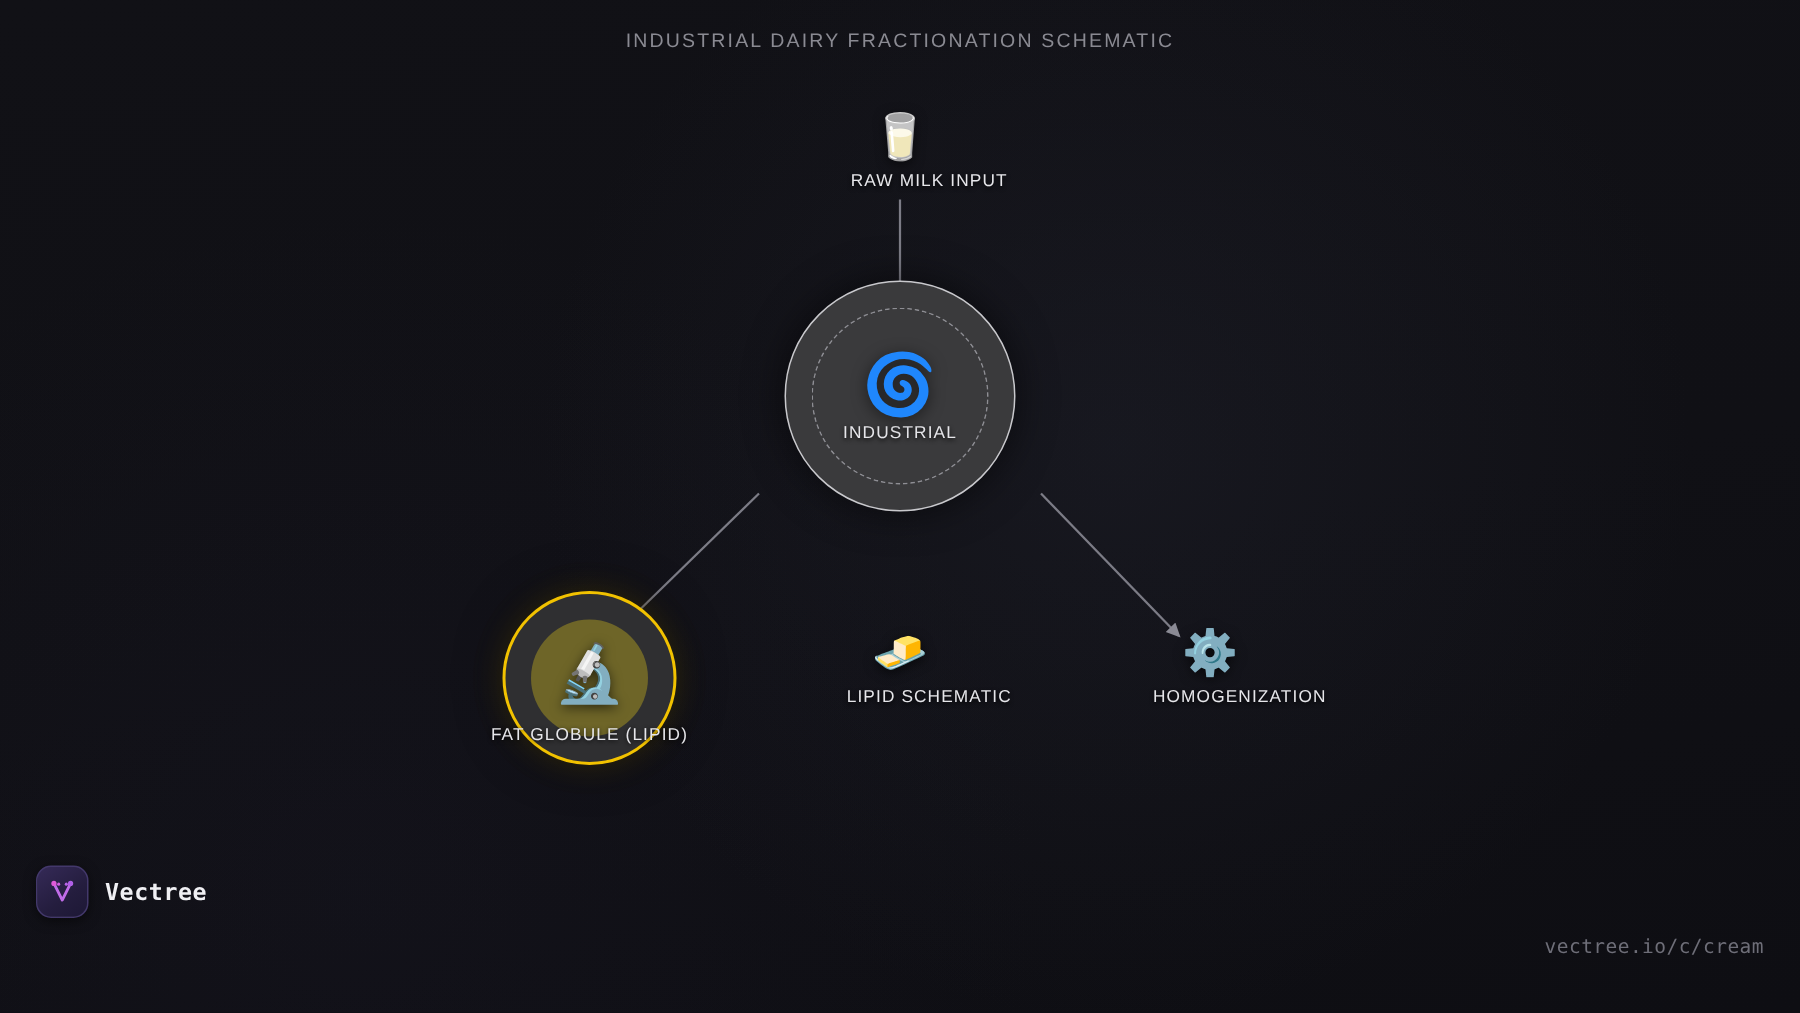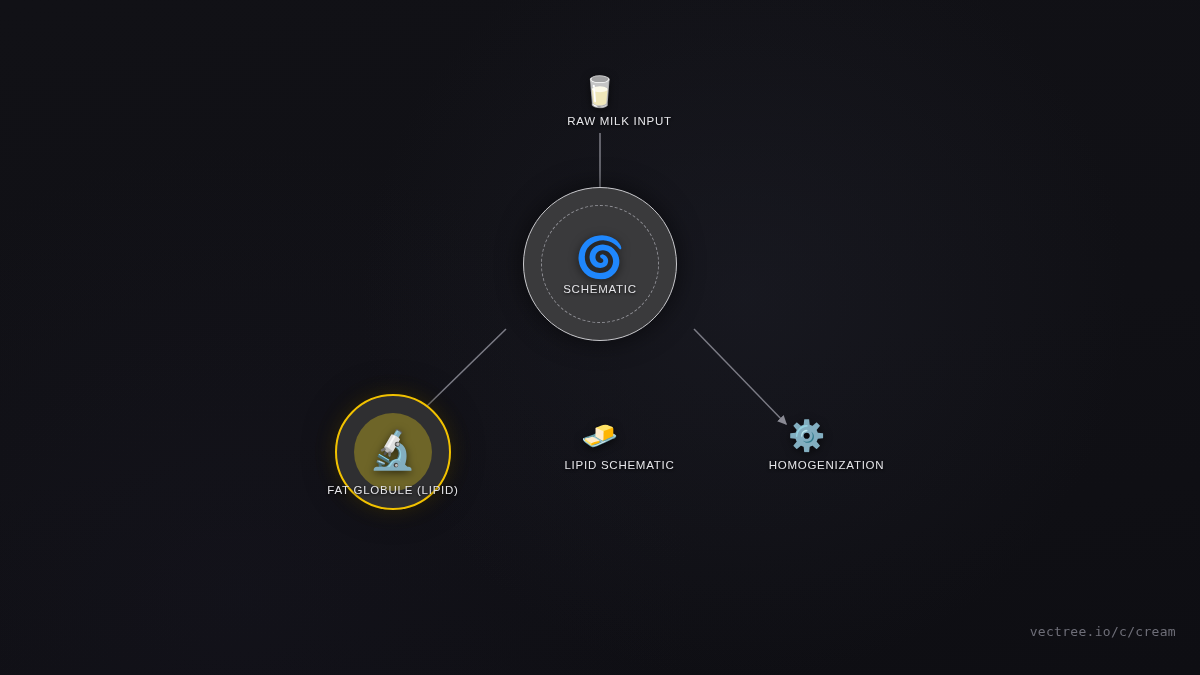--- a/index.html
+++ b/index.html
@@ -221,20 +221,21 @@
     font-size: 13px;
     color: #6e6e78;
     letter-spacing: 0.3px;
   }
 </style>
 </head>
 <body>
 
 <div id="stage">
 
+  <div class="title">INDUSTRIAL DAIRY FRACTIONATION SCHEMATIC</div>
 
   <svg id="edges" viewBox="0 0 1200 675">
     <defs>
       <marker id="arrowhead" markerWidth="7" markerHeight="7" refX="5.4" refY="3" orient="auto">
         <path d="M0,0 L6.4,3 L0,6 z" fill="#8a8a94"></path>
       </marker>
     </defs>
     <line x1="600" y1="133" x2="600" y2="188" stroke="#7c7c86" stroke-width="1.5"></line>
     <line x1="506" y1="329" x2="427" y2="406" stroke="#7c7c86" stroke-width="1.5"></line>
     <line x1="694" y1="329" x2="786" y2="424" stroke="#7c7c86" stroke-width="1.5" marker-end="url(#arrowhead)"></line>
@@ -243,21 +244,21 @@
   <div class="node node-plain" style="left:600px; top:100px;">
     <span class="node-glyph">🥛</span>
     <span class="node-label">RAW MILK INPUT</span>
   </div>
 
   <div class="node node-circle" style="left:600px; top:264px;">
     <div class="ring-outer"></div>
     <div class="ring-dashed"></div>
     <div class="node-inner">
       <span class="node-glyph">🌀</span>
-      <span class="node-label">SCHEMATIC</span>
+      <span class="node-label">INDUSTRIAL</span>
     </div>
   </div>
 
   <div class="node node-highlight" style="left:393px; top:452px;">
     <div class="ring-outer"></div>
     <div class="ring-inner-fill"></div>
     <div class="node-inner">
       <span class="node-glyph">🔬</span>
       <span class="node-label">FAT GLOBULE (LIPID)</span>
     </div>
@@ -266,17 +267,29 @@
   <div class="node node-plain" style="left:600px; top:444px;">
     <span class="node-glyph">🧈</span>
     <span class="node-label">LIPID SCHEMATIC</span>
   </div>
 
   <div class="node node-plain" style="left:807px; top:444px;">
     <span class="node-glyph">⚙️</span>
     <span class="node-label">HOMOGENIZATION</span>
   </div>
 
+  <div class="brand">
+    <div class="brand-mark">
+      <svg width="19" height="19" viewBox="0 0 24 24" aria-hidden="true">
+        <path d="M5 5 L12 19 L19 5" fill="none" stroke="#c06ce8" stroke-width="2.4" stroke-linecap="round" stroke-linejoin="round"></path>
+        <circle cx="5" cy="5" r="2.2" fill="#e05ad8"></circle>
+        <circle cx="19" cy="5" r="2.2" fill="#b060e8"></circle>
+        <circle cx="9" cy="5.6" r="1.3" fill="#d060e0"></circle>
+        <circle cx="15.4" cy="5.6" r="1.3" fill="#b864e8"></circle>
+      </svg>
+    </div>
+    <div class="brand-name">Vectree</div>
+  </div>
 
 
   <div class="url">vectree.io/c/cream</div>
 
 </div>
 
 </body></html>

